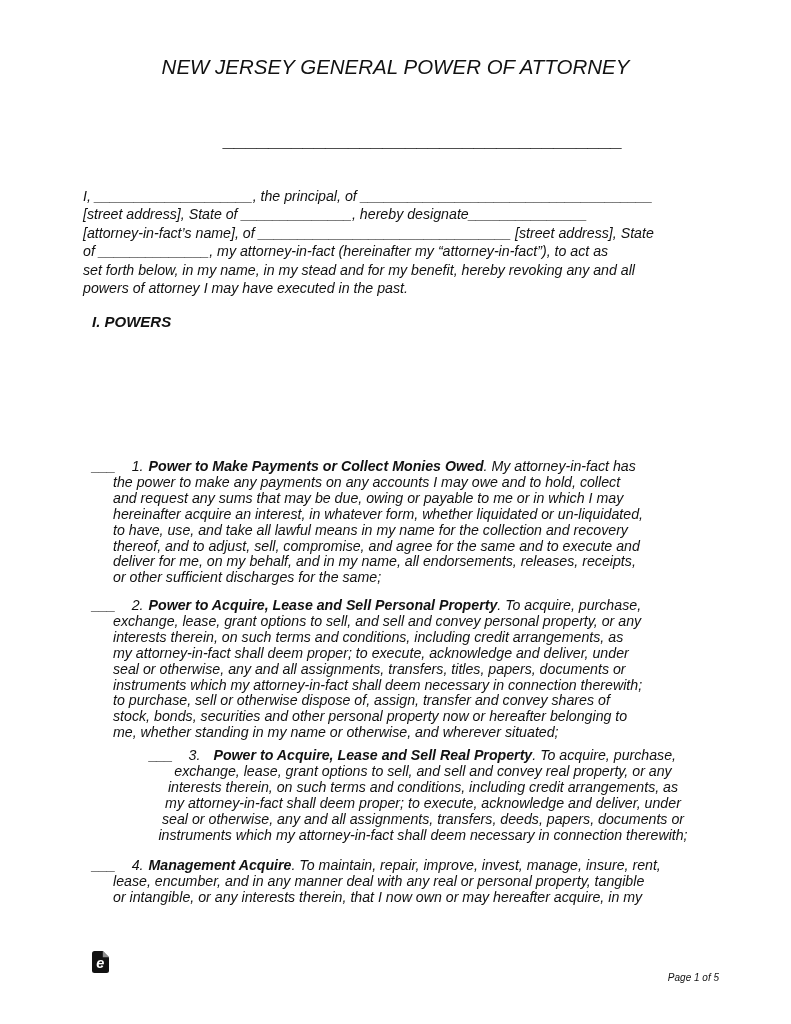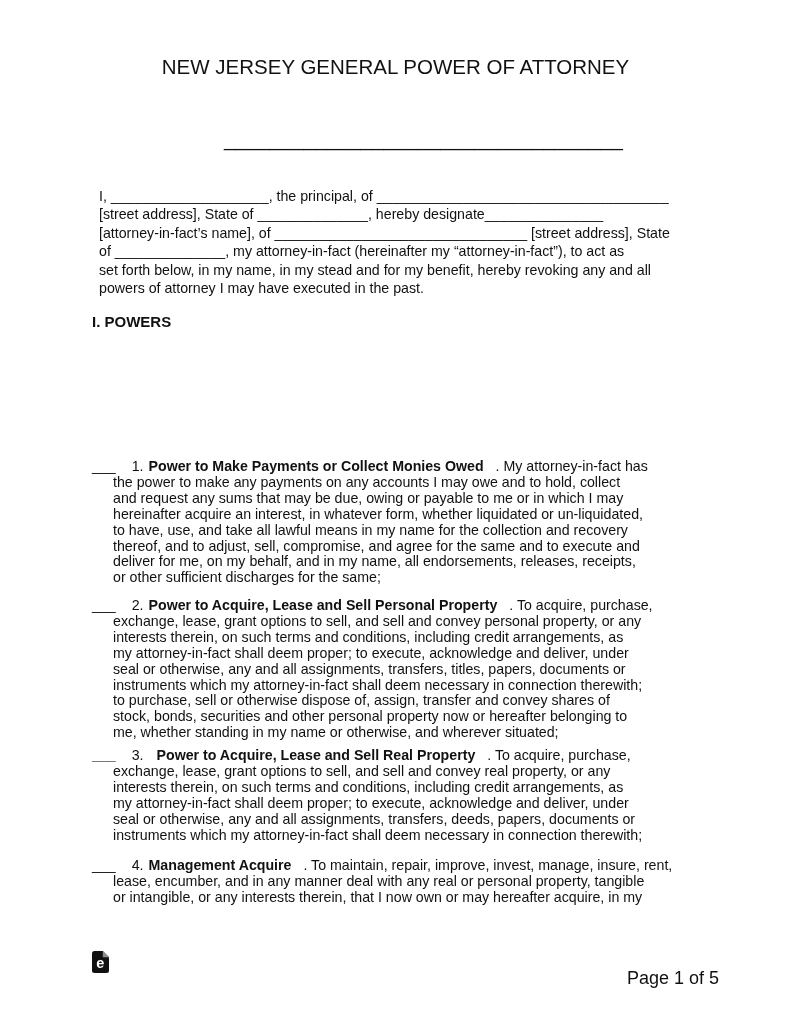--- a/index.html
+++ b/index.html
@@ -1,56 +1,56 @@
 <!DOCTYPE html>
 <html><head>
 <meta charset="utf-8">
 <style>
   html,body{margin:0;padding:0;background:#fff;}
   .page{
     position:relative;width:791px;height:1024px;background:#ffffff;
-    font-family:"Liberation Sans",sans-serif;color:#111;overflow:hidden;
+    font-family:"Liberation Sans",sans-serif;color:#111;overflow:hidden;font-style:italic;
   }
   .doc-title{
     position:absolute;left:0;top:55px;width:791px;text-align:center;
     font-size:20.5px;line-height:24px;
   }
   .doc-title.of{top:95px;}
   .name-blank{
     position:absolute;left:0;top:127px;width:791px;text-align:center;
     font-size:20.5px;line-height:24px;letter-spacing:0;padding-left:28px;
   }
   .para{
-    position:absolute;left:99px;width:620px;
+    position:absolute;left:83px;width:620px;
     font-size:14.2px;line-height:18.4px;white-space:pre-line;
   }
   .intro{top:187px;}
   .sec-heading{
     position:absolute;left:92px;top:313px;
     font-size:15px;font-weight:bold;line-height:18px;
   }
   .p2{top:344px;}
   .p3{top:410px;}
   .item{
     position:absolute;left:92px;width:641px;box-sizing:border-box;
     padding-left:21px;text-indent:-21px;
     font-size:14.2px;line-height:15.9px;
   }
   .item .blank{margin-right:16px;}
   .item .num{margin-right:5px;}
   .item .item-title{font-weight:bold;}
-  .item .body{white-space:pre-line;margin-left:12px;}
+  .item .body{white-space:pre-line;}
   .item1{top:459px;}
   .item2{top:598px;}
-  .item3{top:748px;}
+  .item3{top:748px;text-align:center;}
   .item3 .blank{font-weight:bold;}
   .item3 .num{margin-right:13px;}
   .item4{top:858px;}
   .footer-logo{position:absolute;left:92px;top:951px;width:17px;height:22px;}
-  .page-num{position:absolute;right:72px;top:969px;font-size:18px;line-height:18px;}
+  .page-num{position:absolute;right:72px;top:969px;font-size:10px;line-height:18px;}
 </style>
 </head>
 <body>
 
 <div class="page">
 
   <div class="doc-title">NEW JERSEY GENERAL POWER OF ATTORNEY</div>
   <div class="name-blank">___________________________________</div>
 
   <div class="para intro">I, ____________________, the principal, of _____________________________________

